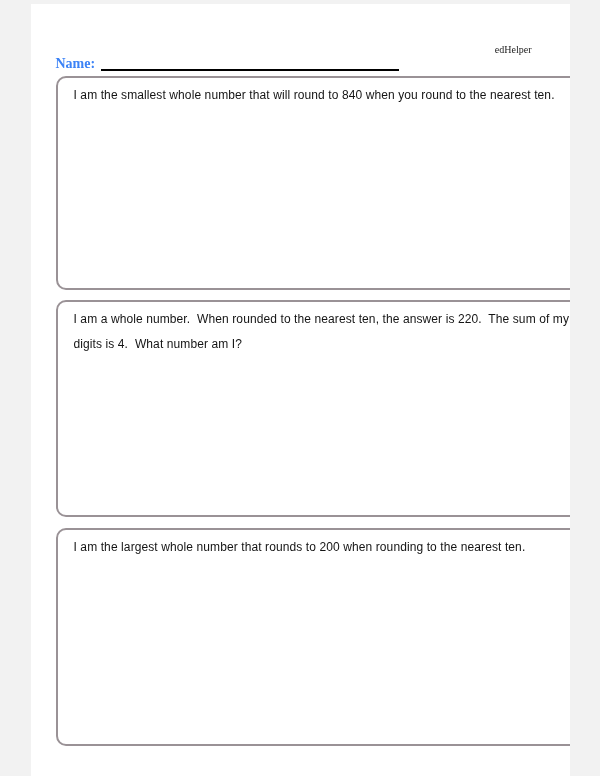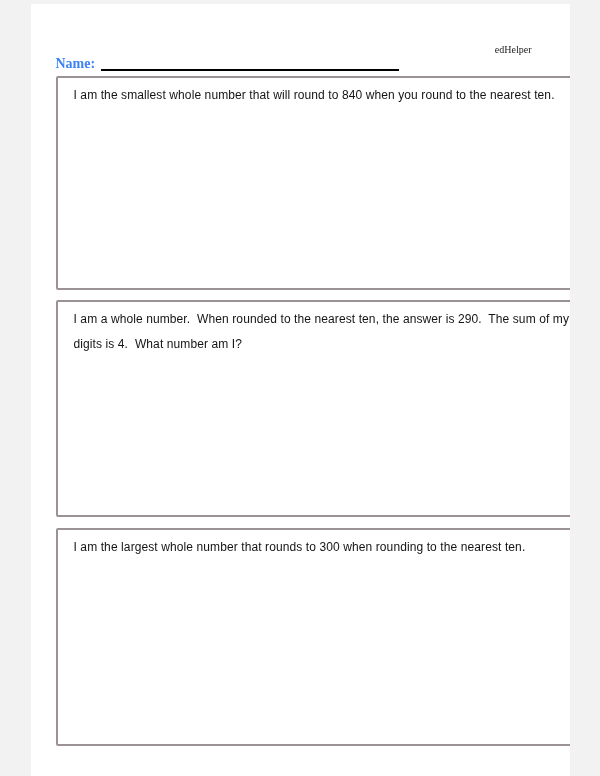--- a/index.html
+++ b/index.html
@@ -45,21 +45,21 @@
     height:0;
     border-bottom:2px solid #000;
     margin-left:6px;
     margin-bottom:1px;
   }
   .qbox{
     position:absolute;
     left:25px;
     width:545px;
     border:2px solid var(--box-border);
-    border-radius:2px;
+    border-radius:10px;
     background:var(--page-bg);
   }
   .qbox-1{top:72px;height:214px;}
   .qbox-2{top:296px;height:217px;}
   .qbox-3{top:524px;height:218px;}
   .qtext{
     margin:5px 14px 0 16px;
     font-size:12px;
     line-height:25px;
     letter-spacing:0.1px;
@@ -77,20 +77,20 @@
   <div class="name-row">
     <span class="name-label">Name:</span>
     <span class="name-line"></span>
   </div>
 
   <div class="qbox qbox-1">
     <p class="qtext">I am the smallest whole number that will round to 840 when you round to the nearest ten.</p>
   </div>
 
   <div class="qbox qbox-2">
-    <p class="qtext">I am a whole number.  When rounded to the nearest ten, the answer is 290.  The sum of my digits is 4.  What number am I?</p>
+    <p class="qtext">I am a whole number.  When rounded to the nearest ten, the answer is 220.  The sum of my digits is 4.  What number am I?</p>
   </div>
 
   <div class="qbox qbox-3">
-    <p class="qtext">I am the largest whole number that rounds to 300 when rounding to the nearest ten.</p>
+    <p class="qtext">I am the largest whole number that rounds to 200 when rounding to the nearest ten.</p>
   </div>
 
 </div>
 
 </body></html>

